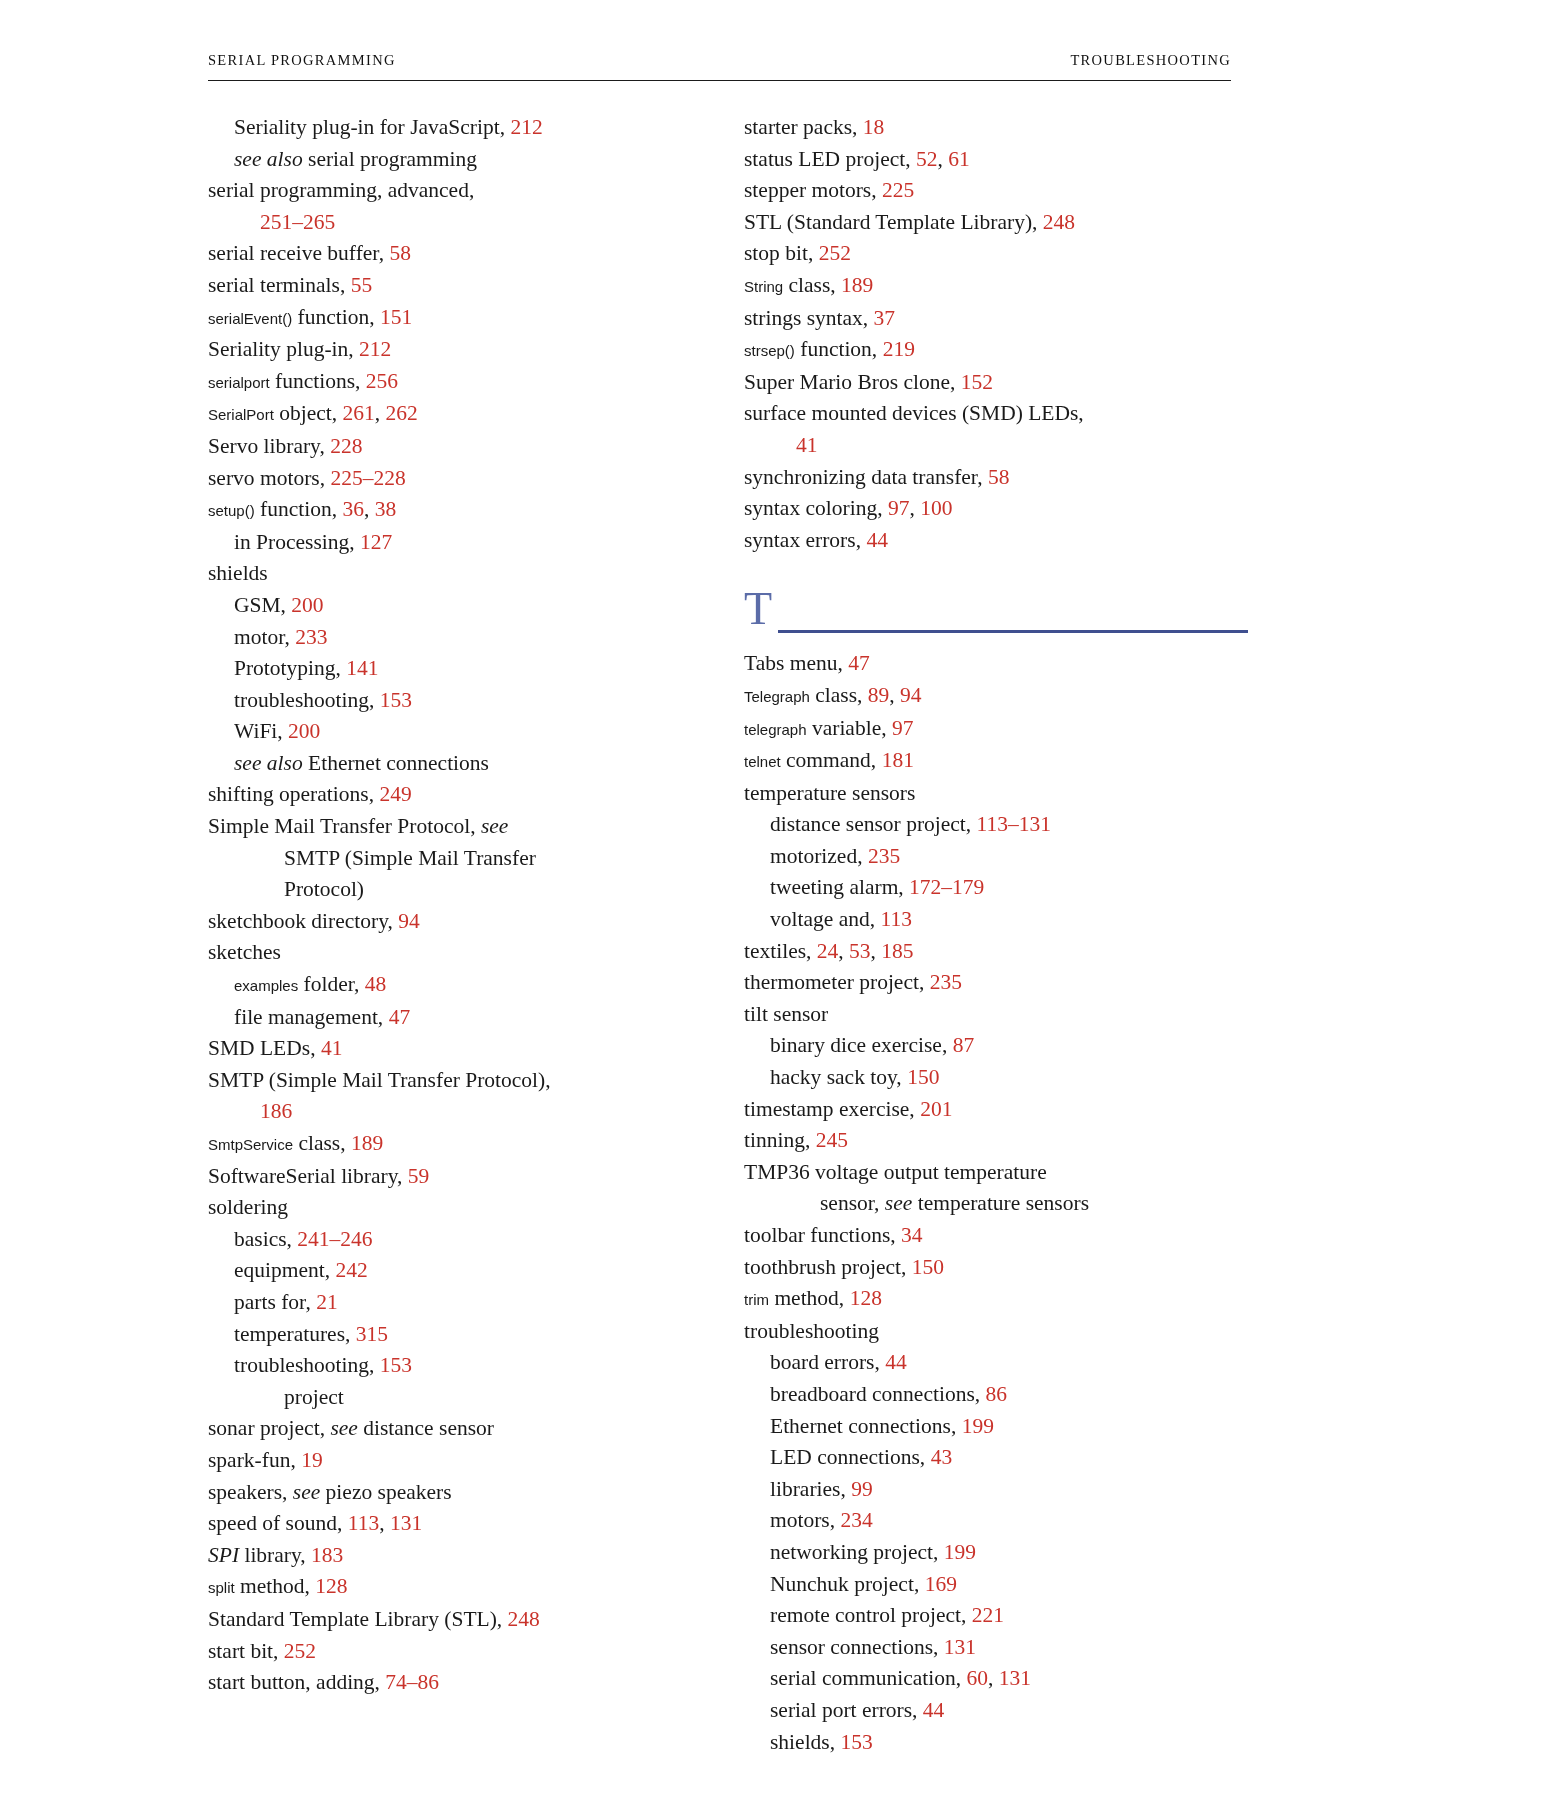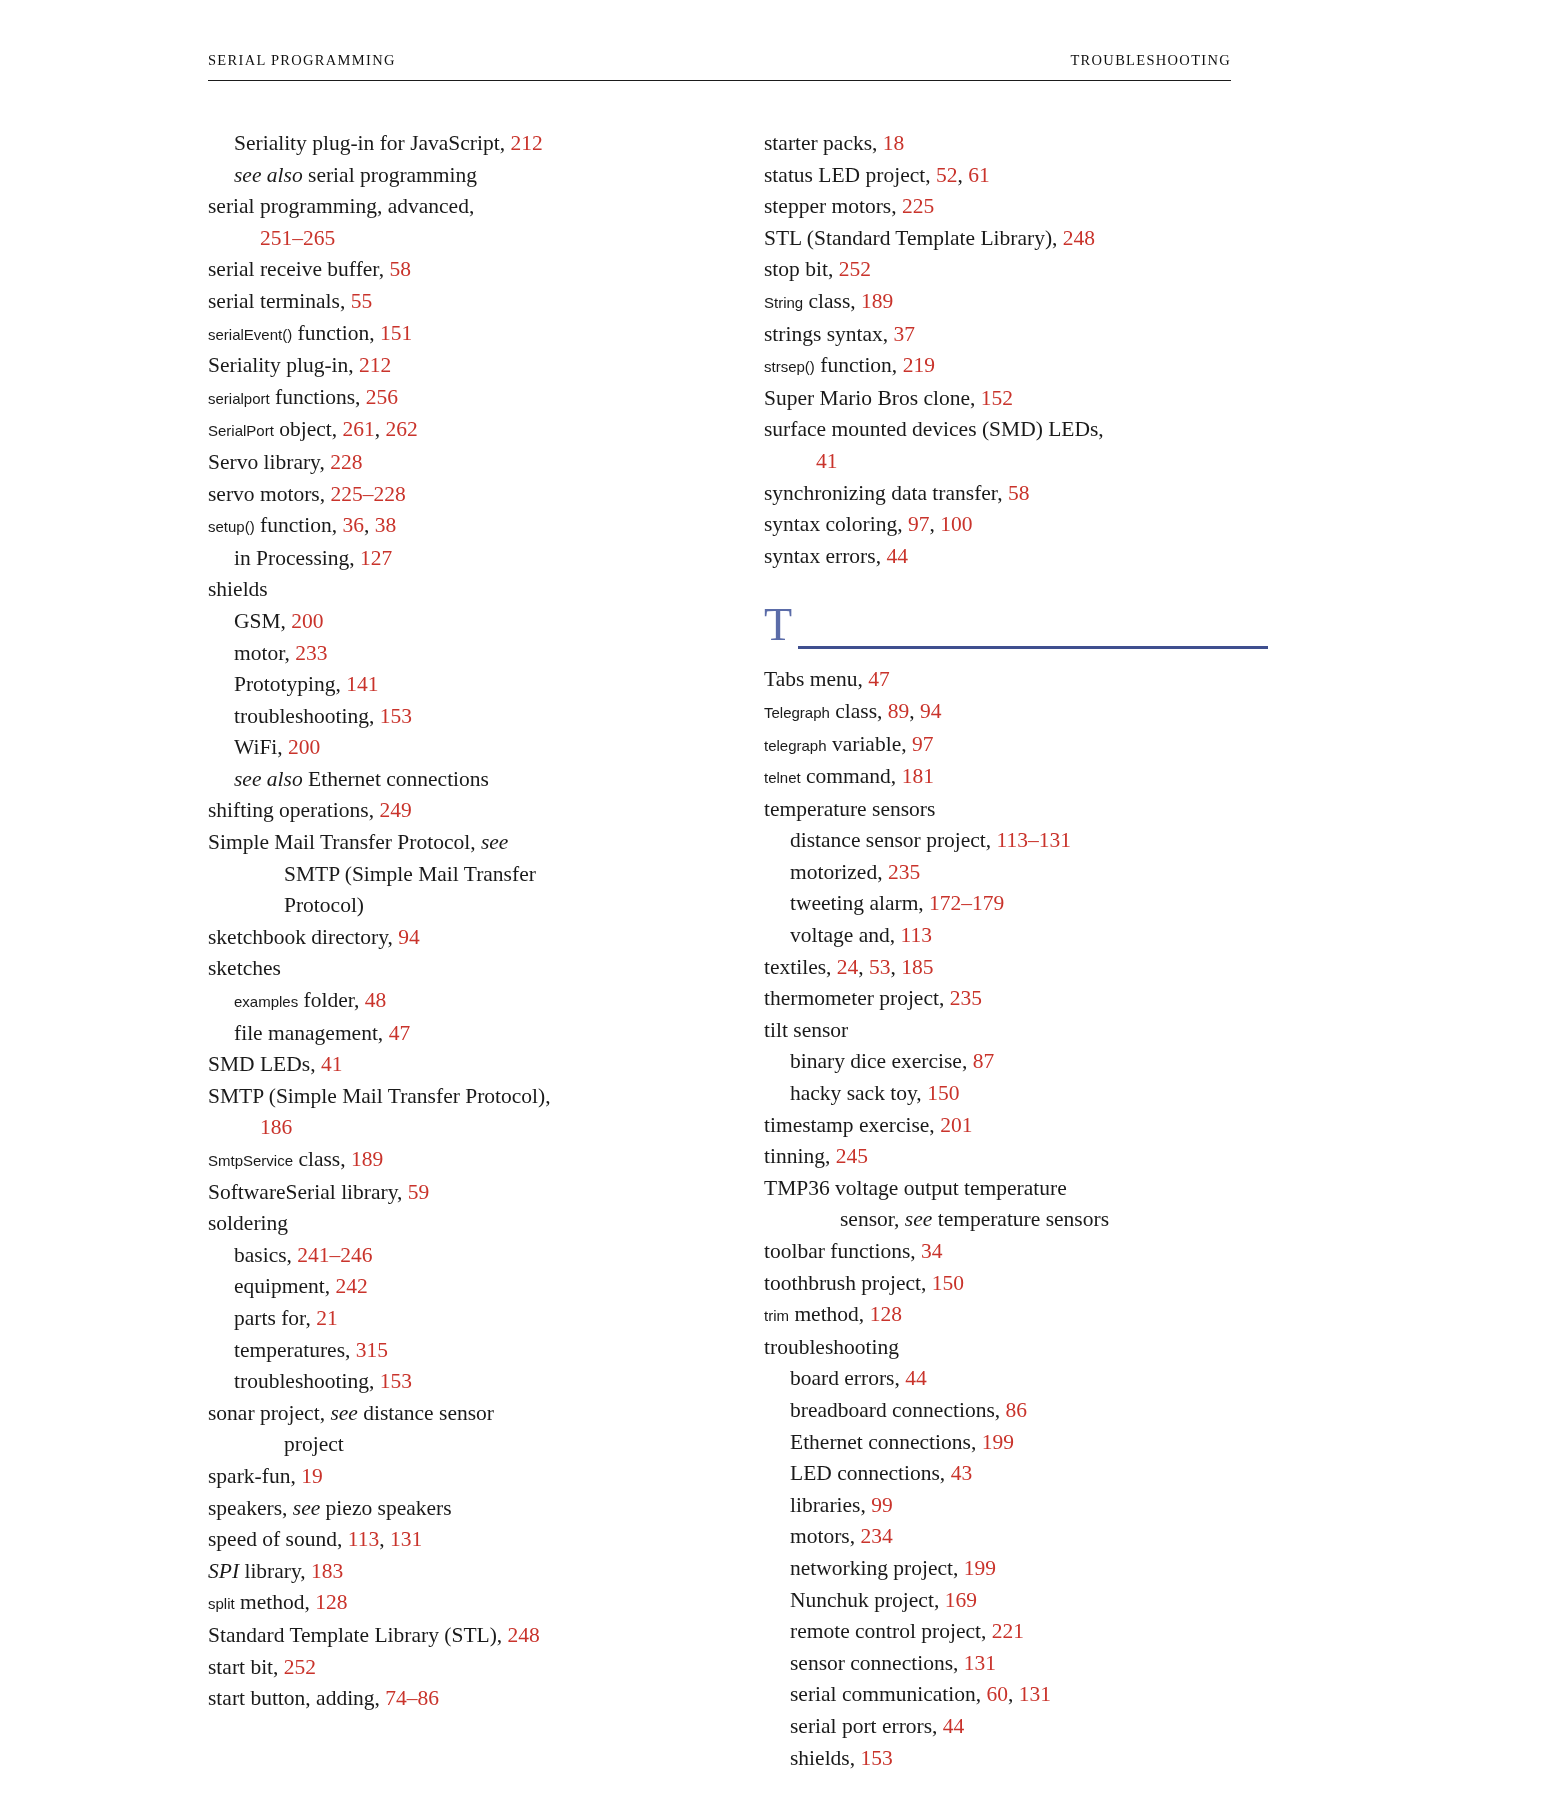--- a/index.html
+++ b/index.html
@@ -47,24 +47,24 @@
     top: 80px;
     width: 1023px;
     height: 1.2px;
     background: #1b1b1b;
   }
 
   
   .columns {
     position: absolute;
     left: 208px;
-    top: 128px;
+    top: 112px;
     width: 1060px;
     display: flex;
-    gap: 52px;
+    gap: 32px;
   }
   .col {
     width: 504px;
   }
 
   
   .entry {
     font-size: 21.5px;
     line-height: 31.6px;
     text-indent: 0;
@@ -162,22 +162,22 @@
         <div class="entry lvl0">SMTP (Simple Mail Transfer Protocol),</div>
         <div class="entry cont"><span class="num">186</span></div>
         <div class="entry lvl0"><span class="mono">SmtpService</span> class, <span class="num">189</span></div>
         <div class="entry lvl0">SoftwareSerial library, <span class="num">59</span></div>
         <div class="entry lvl0">soldering</div>
         <div class="entry lvl1">basics, <span class="num">241–246</span></div>
         <div class="entry lvl1">equipment, <span class="num">242</span></div>
         <div class="entry lvl1">parts for, <span class="num">21</span></div>
         <div class="entry lvl1">temperatures, <span class="num">315</span></div>
         <div class="entry lvl1">troubleshooting, <span class="num">153</span></div>
+        <div class="entry cont" style="padding-left: 76px;">project</div>
         <div class="entry lvl0">sonar project, <span class="it">see</span> distance sensor</div>
-        <div class="entry cont" style="padding-left: 76px;">project</div>
         <div class="entry lvl0">spark-fun, <span class="num">19</span></div>
         <div class="entry lvl0">speakers, <span class="it">see</span> piezo speakers</div>
         <div class="entry lvl0">speed of sound, <span class="num">113</span>, <span class="num">131</span></div>
         <div class="entry lvl0"><span class="it">SPI</span> library, <span class="num">183</span></div>
         <div class="entry lvl0"><span class="mono">split</span> method, <span class="num">128</span></div>
         <div class="entry lvl0">Standard Template Library (STL), <span class="num">248</span></div>
         <div class="entry lvl0">start bit, <span class="num">252</span></div>
         <div class="entry lvl0">start button, adding, <span class="num">74–86</span></div>
       </div>
     <div class="col" id="col-right">

